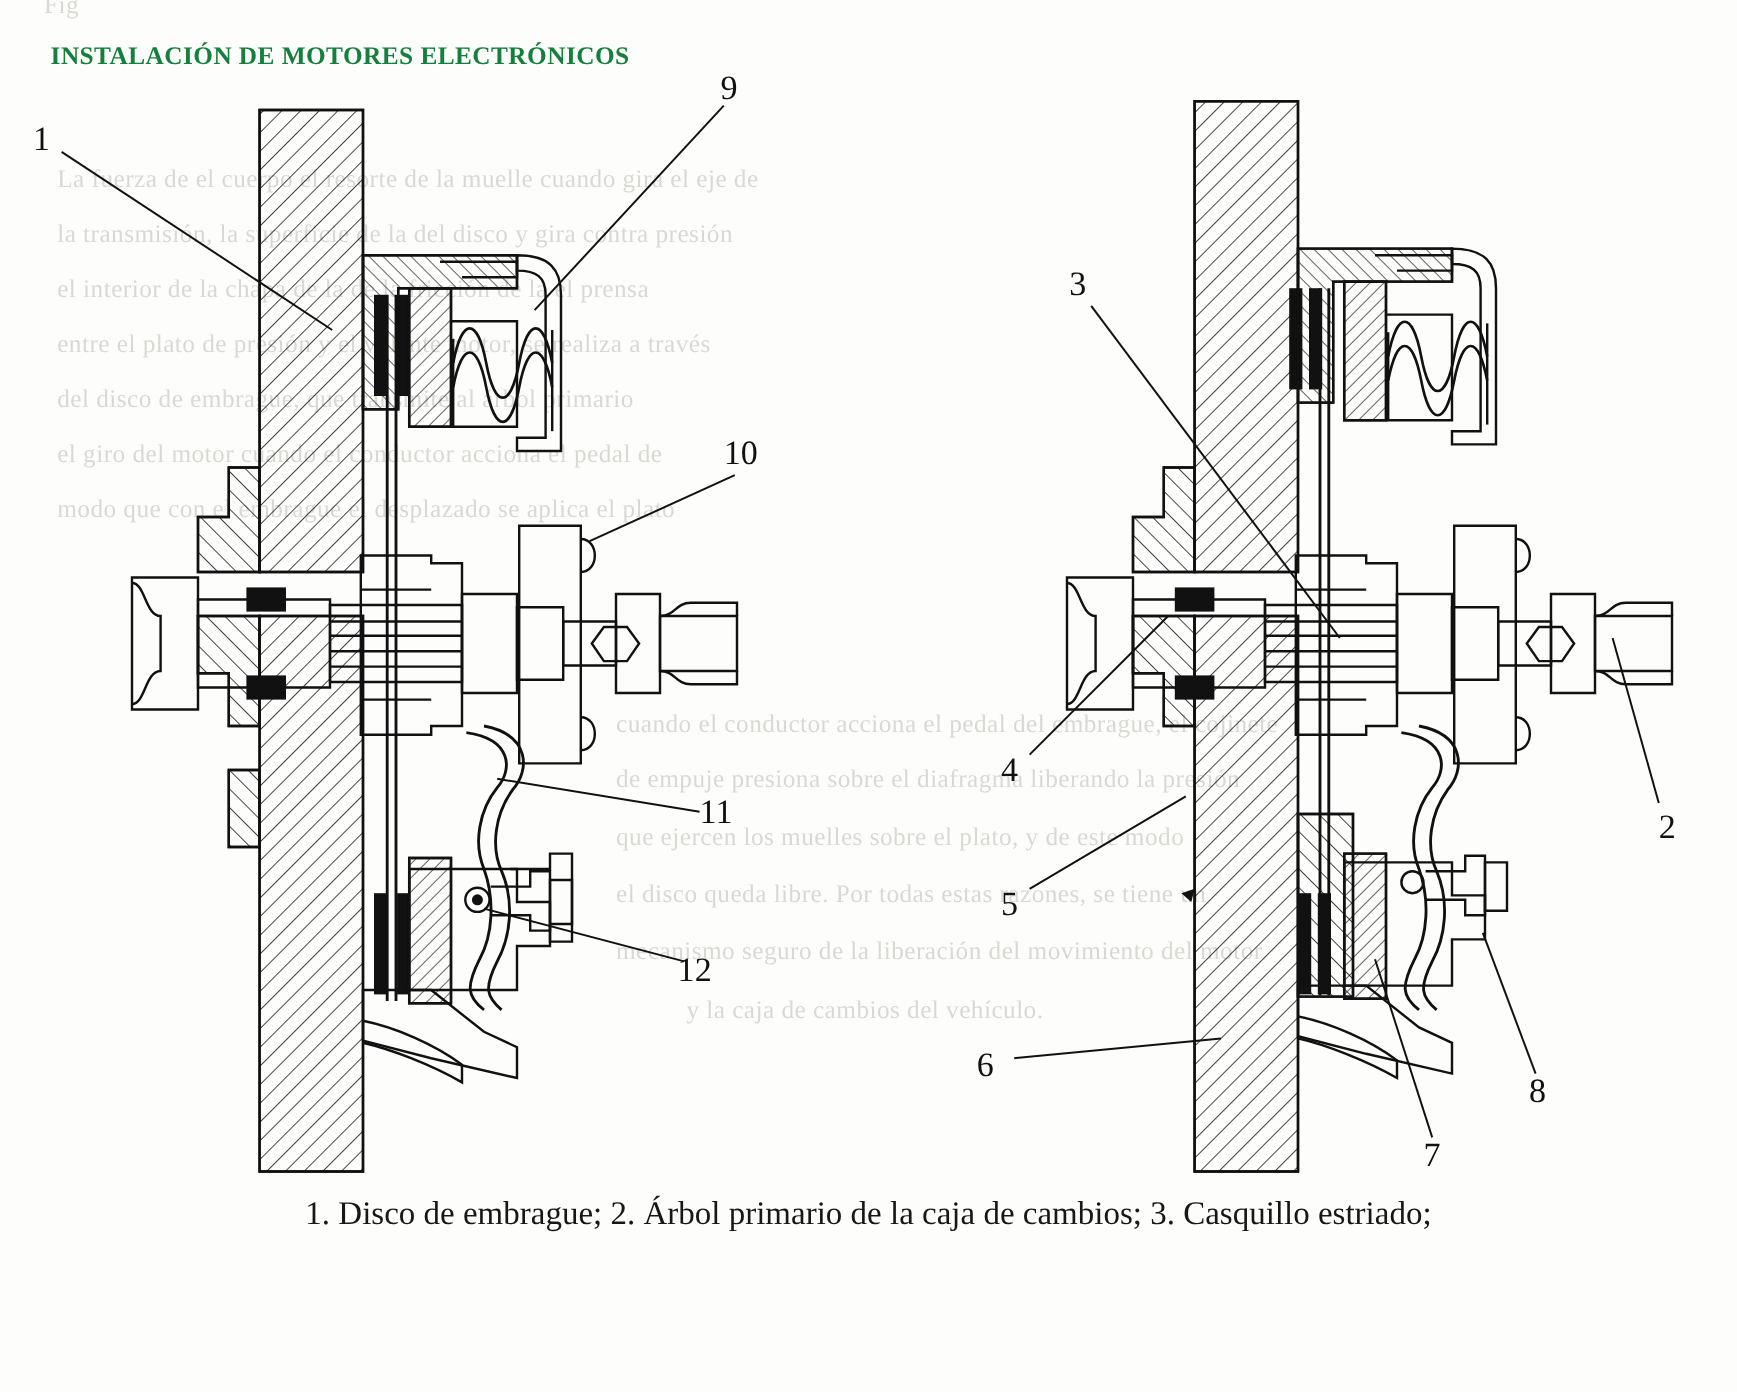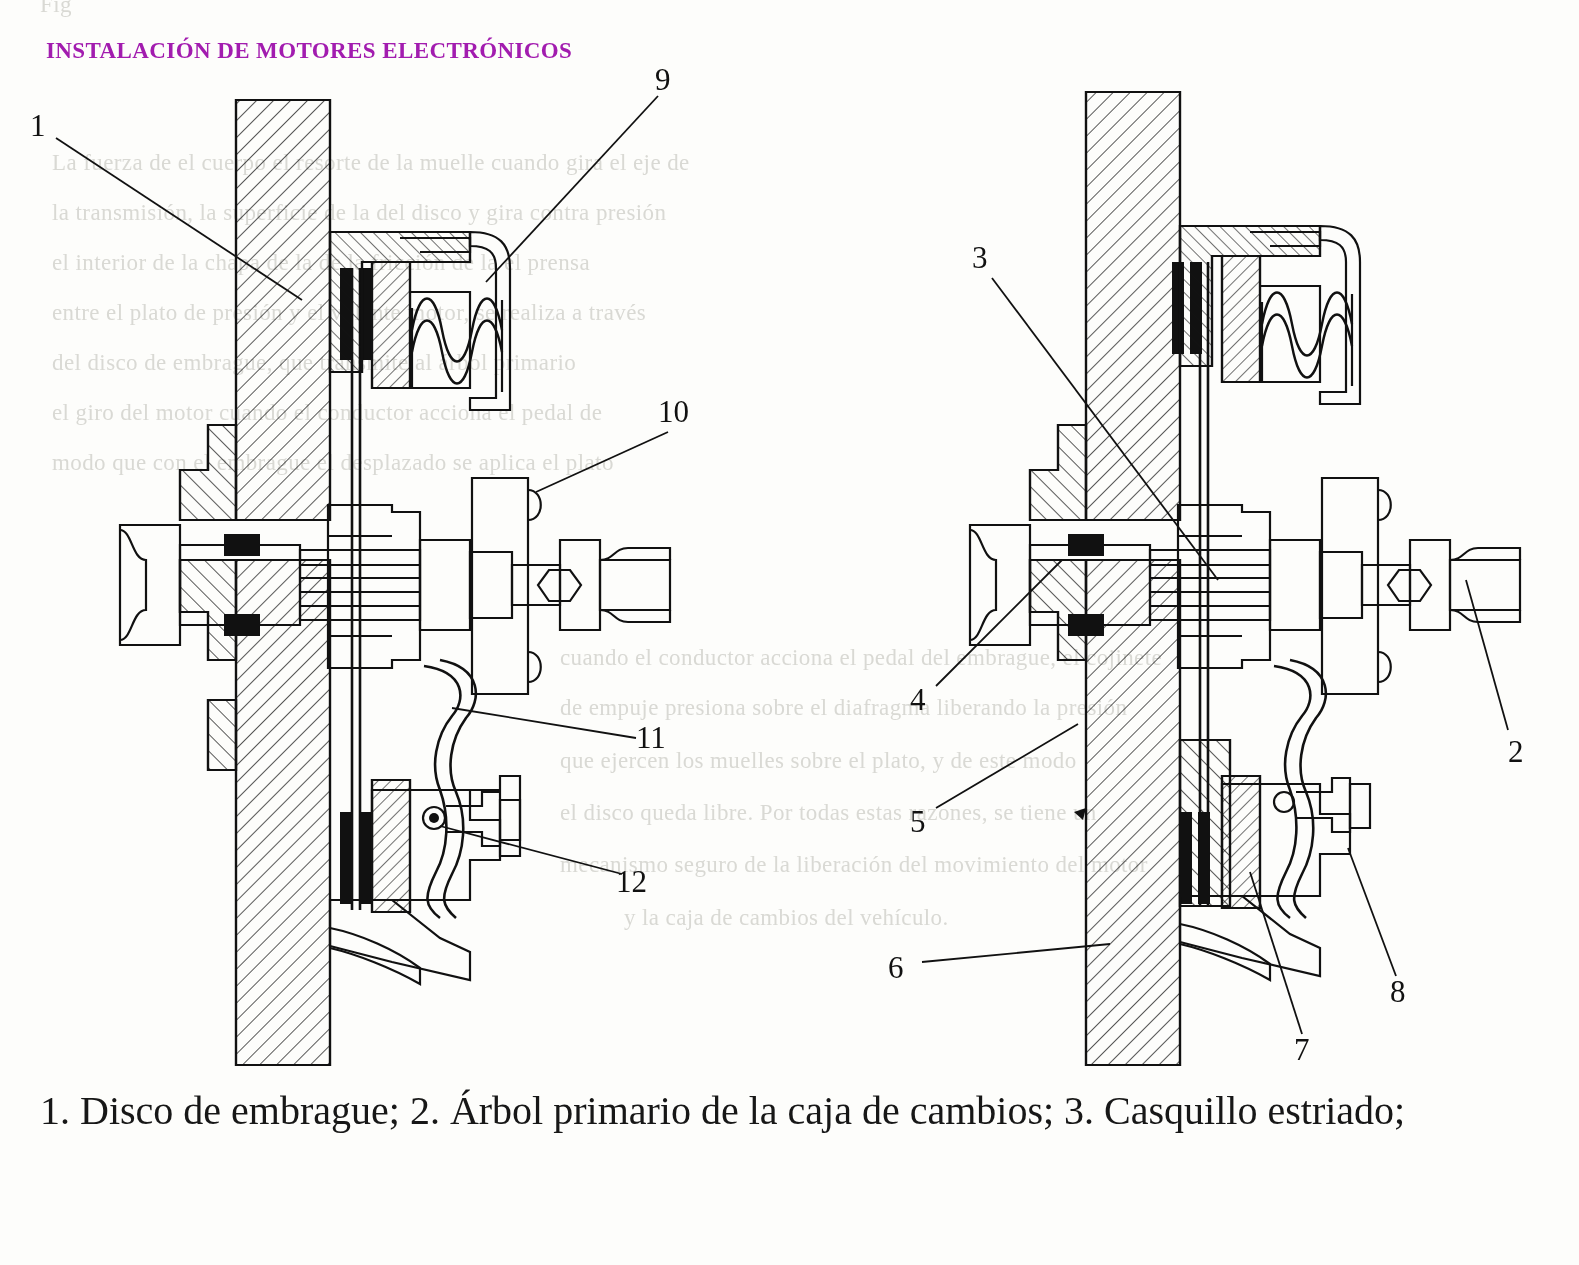--- a/index.html
+++ b/index.html
@@ -25,42 +25,42 @@
     position: absolute;
     color: #d9d9d4;
     font-family: "Liberation Serif", serif;
     font-size: 23px;
     letter-spacing: 0.4px;
     white-space: nowrap;
     user-select: none;
   }
   .bg-head {
     font-weight: bold;
-    color: #a21caf;
+    color: #15803d;
   }
   .figure-area {
     position: absolute;
     left: 0;
     top: 0;
     width: 1579px;
     height: 1080px;
   }
   svg.diagram {
     position: absolute;
     left: 0;
     top: 0;
   }
   .caption {
     position: absolute;
     left: 0;
     right: 0;
     top: 1085px;
-    text-align: left;
+    text-align: center;
     font-family: "Liberation Serif", serif;
-    font-size: 40px;
+    font-size: 30px;
     line-height: 1.28;
     color: #171717;
     padding: 0 40px;
     box-sizing: border-box;
   }
   .caption .line {
     display: block;
   }
   .leader-num {
     font-family: "Liberation Serif", serif;

